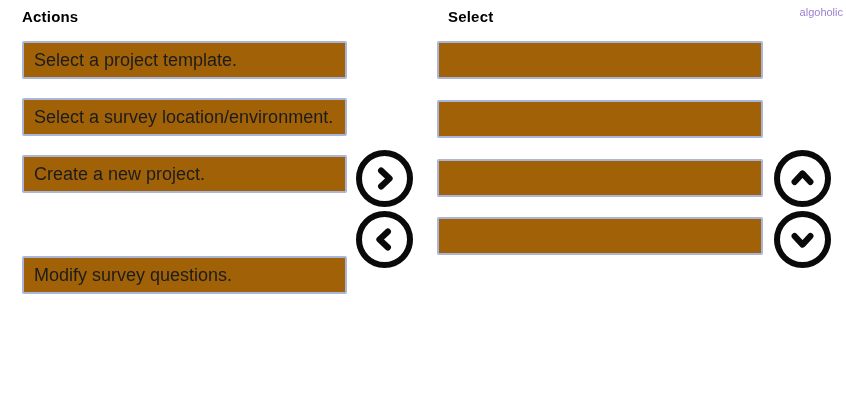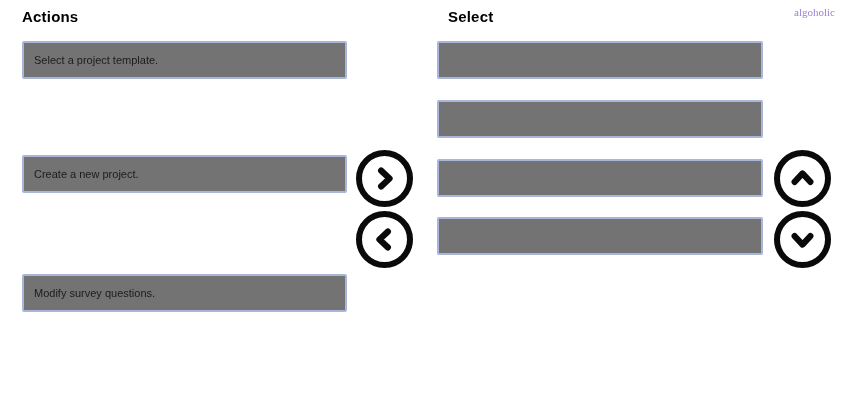--- a/index.html
+++ b/index.html
@@ -21,36 +21,35 @@
     font-size: 15px;
     font-weight: 700;
     color: #000000;
     letter-spacing: 0.2px;
   }
   .actions-header { left: 22px; }
   .order-header  { left: 448px; }
   .watermark {
     position: absolute;
     top: 6px;
-    right: 11px;
+    right: 3px;
     font-size: 11px;
     color: #9d80d2;
-    font-family: Liberation Serif, serif;
   }
   .abox, .obox {
     position: absolute;
     box-sizing: border-box;
     height: 38px;
-    background: #737373;
+    background: #a16207;
     border: 2px solid #a9b6d9;
     border-radius: 2px;
     display: flex;
     align-items: center;
     padding: 8px 10px;
-    font-size: 11px;
+    font-size: 18px;
     color: #1c1c1c;
     white-space: nowrap;
   }
   .abox { left: 22px;  width: 325px; }
   .obox { left: 437px; width: 326px; }
   .circle-btn {
     position: absolute;
     box-sizing: border-box;
     width: 57px;
     height: 57px;
@@ -79,22 +78,23 @@
 </head>
 <body>
 
 <div class="stage">
 
   <div class="col-header actions-header">Actions</div>
   <div class="col-header order-header">Select</div>
   <div class="watermark">algoholic</div>
 
   <div class="abox" style="top:41px">Select a project template.</div>
+  <div class="abox" style="top:98px">Select a survey location/environment.</div>
   <div class="abox" style="top:155px">Create a new project.</div>
-  <div class="abox" style="top:274px">Modify survey questions.</div>
+  <div class="abox" style="top:256px">Modify survey questions.</div>
 
   <div class="obox" style="top:41px"></div>
   <div class="obox" style="top:100px"></div>
   <div class="obox" style="top:159px"></div>
   <div class="obox" style="top:217px"></div>
 
   <button class="circle-btn" style="left:356px; top:150px" aria-label="Move right">
     <svg viewBox="0 0 24 24">
       <polyline class="chev" points="9,5 16.5,12 9,19"></polyline>
     </svg>

